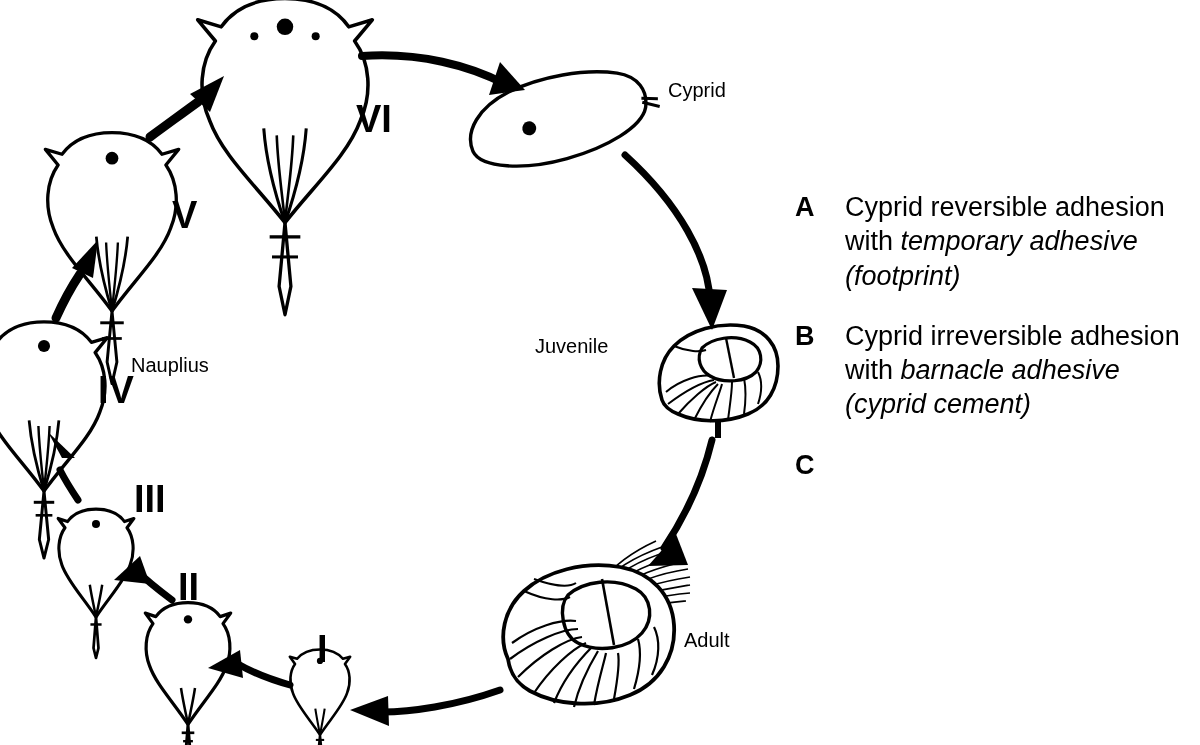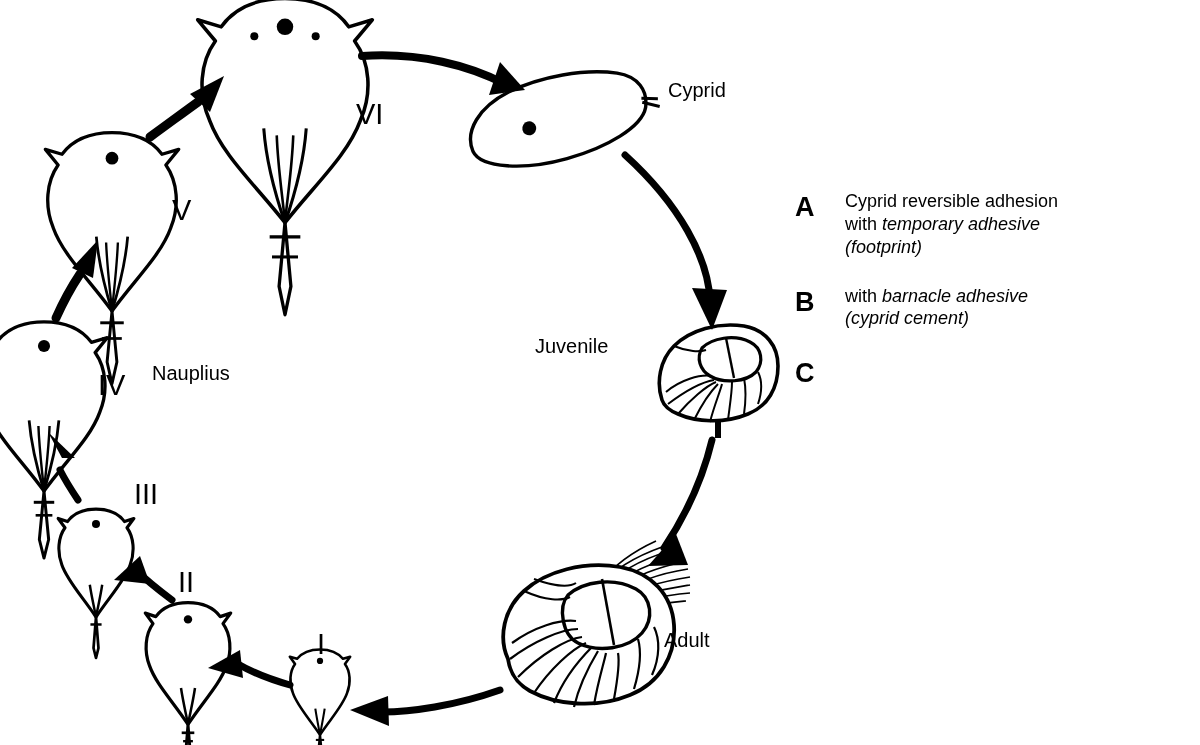--- a/index.html
+++ b/index.html
@@ -8,28 +8,28 @@
     background:#ffffff;
     font-family:"Liberation Sans", sans-serif;
     color:#000000;
     overflow:hidden;
     position:relative;
   }
   #stage{position:absolute;left:0;top:0;width:1200px;height:745px;}
   svg.layer{position:absolute;left:0;top:0;width:1200px;height:745px;}
 
   .lbl{position:absolute;font-family:"Liberation Sans",sans-serif;font-size:30px;color:#000;white-space:nowrap;line-height:1;}
-  .roman{font-size:29px;}
+  .roman{font-size:38px;font-weight:bold;}
   .stage-name{font-size:20px;}
 
   
   #legend{position:absolute;left:795px;top:190px;width:405px;}
   .legend-row{display:flex;align-items:flex-start;margin-bottom:26px;}
   .legend-key{font-size:27px;font-weight:bold;width:50px;flex:0 0 50px;line-height:1.27;}
-  .legend-body{font-size:18px;line-height:1.27;}
+  .legend-body{font-size:27px;line-height:1.27;}
   .legend-body .it{font-style:italic;}
   .nowrapline{display:block;white-space:nowrap;}
 </style>
 </head>
 <body>
 
 <div id="stage">
 
   <svg class="layer" viewBox="0 0 1200 745">
     <defs>
@@ -219,48 +219,49 @@
       <path d="M190,94 L224,76 L210,112 Z" fill="#000"></path>
     </g>
   </svg>
 
   <div class="lbl roman" style="left:356px;top:100px;">VI</div>
 
   <div class="lbl roman" style="left:172px;top:196px;">V</div>
 
   <div class="lbl roman" style="left:98px;top:371px;">IV</div>
 
-  <div class="lbl stage-name" style="left:152px;top:355px;margin-top:8px;">Nauplius</div>
+  <div class="lbl stage-name" style="left:131px;top:355px;">Nauplius</div>
 
   <div class="lbl roman" style="left:134px;top:480px;">III</div>
 
   <div class="lbl roman" style="left:178px;top:568px;">II</div>
 
   <div class="lbl roman" style="left:317px;top:630px;">I</div>
 
   <div class="lbl stage-name" style="left:668px;top:80px;">Cyprid</div>
 
   <div class="lbl stage-name" style="left:535px;top:336px;">Juvenile</div>
 
-  <div class="lbl stage-name" style="left:664px;top:630px;">Adult</div>
+  <div class="lbl stage-name" style="left:684px;top:630px;">Adult</div>
 
   <div id="legend">
 
     <div class="legend-row">
       <div class="legend-key">A</div>
       <div class="legend-body">
         <span class="nowrapline">Cyprid reversible adhesion</span>
         <span class="nowrapline"><span>with </span><span class="it">temporary adhesive</span></span>
         <span class="nowrapline it">(footprint)</span>
       </div>
     </div>
 
     <div class="legend-row">
       <div class="legend-key">B</div>
       <div class="legend-body">
+        <span class="nowrapline">Cyprid irreversible adhesion</span>
         <span class="nowrapline"><span>with </span><span class="it">barnacle adhesive</span></span>
         <span class="nowrapline it">(cyprid cement)</span>
       </div>
     </div>
 
     <div class="legend-row">
       <div class="legend-key">C</div>
     </div>
 
   </div>

